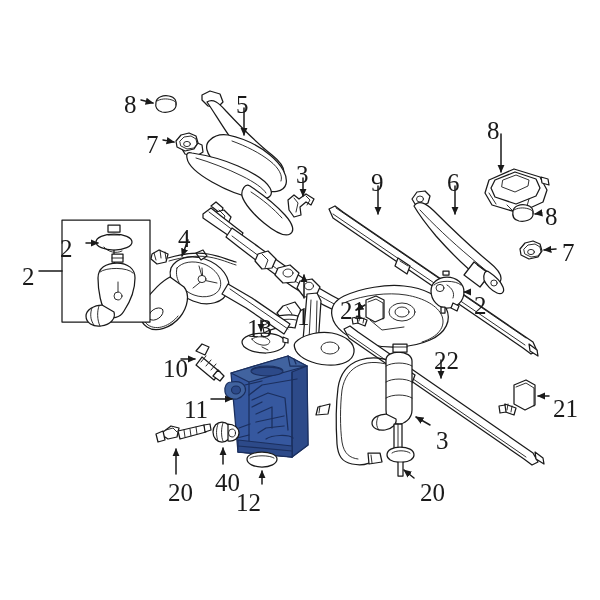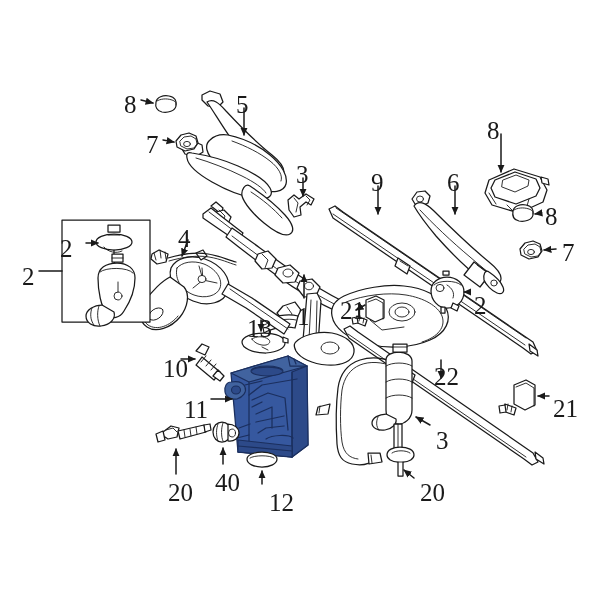--- a/index.html
+++ b/index.html
@@ -378,23 +378,23 @@
   <div class="cal" style="left:447px; top:170px">6</div>
   <div class="cal" style="left:545px; top:204px">8</div>
   <div class="cal" style="left:178px; top:226px">4</div>
   <div class="cal" style="left:60px;  top:236px">2</div>
   <div class="cal" style="left:562px; top:240px">7</div>
   <div class="cal" style="left:22px;  top:264px">2</div>
   <div class="cal" style="left:474px; top:293px">2</div>
   <div class="cal" style="left:340px; top:298px">21</div>
   <div class="cal" style="left:247px; top:316px">13</div>
   <div class="cal" style="left:297px; top:304px">1</div>
-  <div class="cal" style="left:434px; top:364px">22</div>
+  <div class="cal" style="left:434px; top:348px">22</div>
   <div class="cal" style="left:163px; top:356px">10</div>
   <div class="cal" style="left:184px; top:397px">11</div>
   <div class="cal" style="left:553px; top:396px">21</div>
   <div class="cal" style="left:436px; top:428px">3</div>
   <div class="cal" style="left:168px; top:480px">20</div>
   <div class="cal" style="left:215px; top:470px">40</div>
-  <div class="cal" style="left:269px; top:490px">12</div>
+  <div class="cal" style="left:236px; top:490px">12</div>
   <div class="cal" style="left:420px; top:480px">20</div>
 
 </div>
 
 </body></html>

